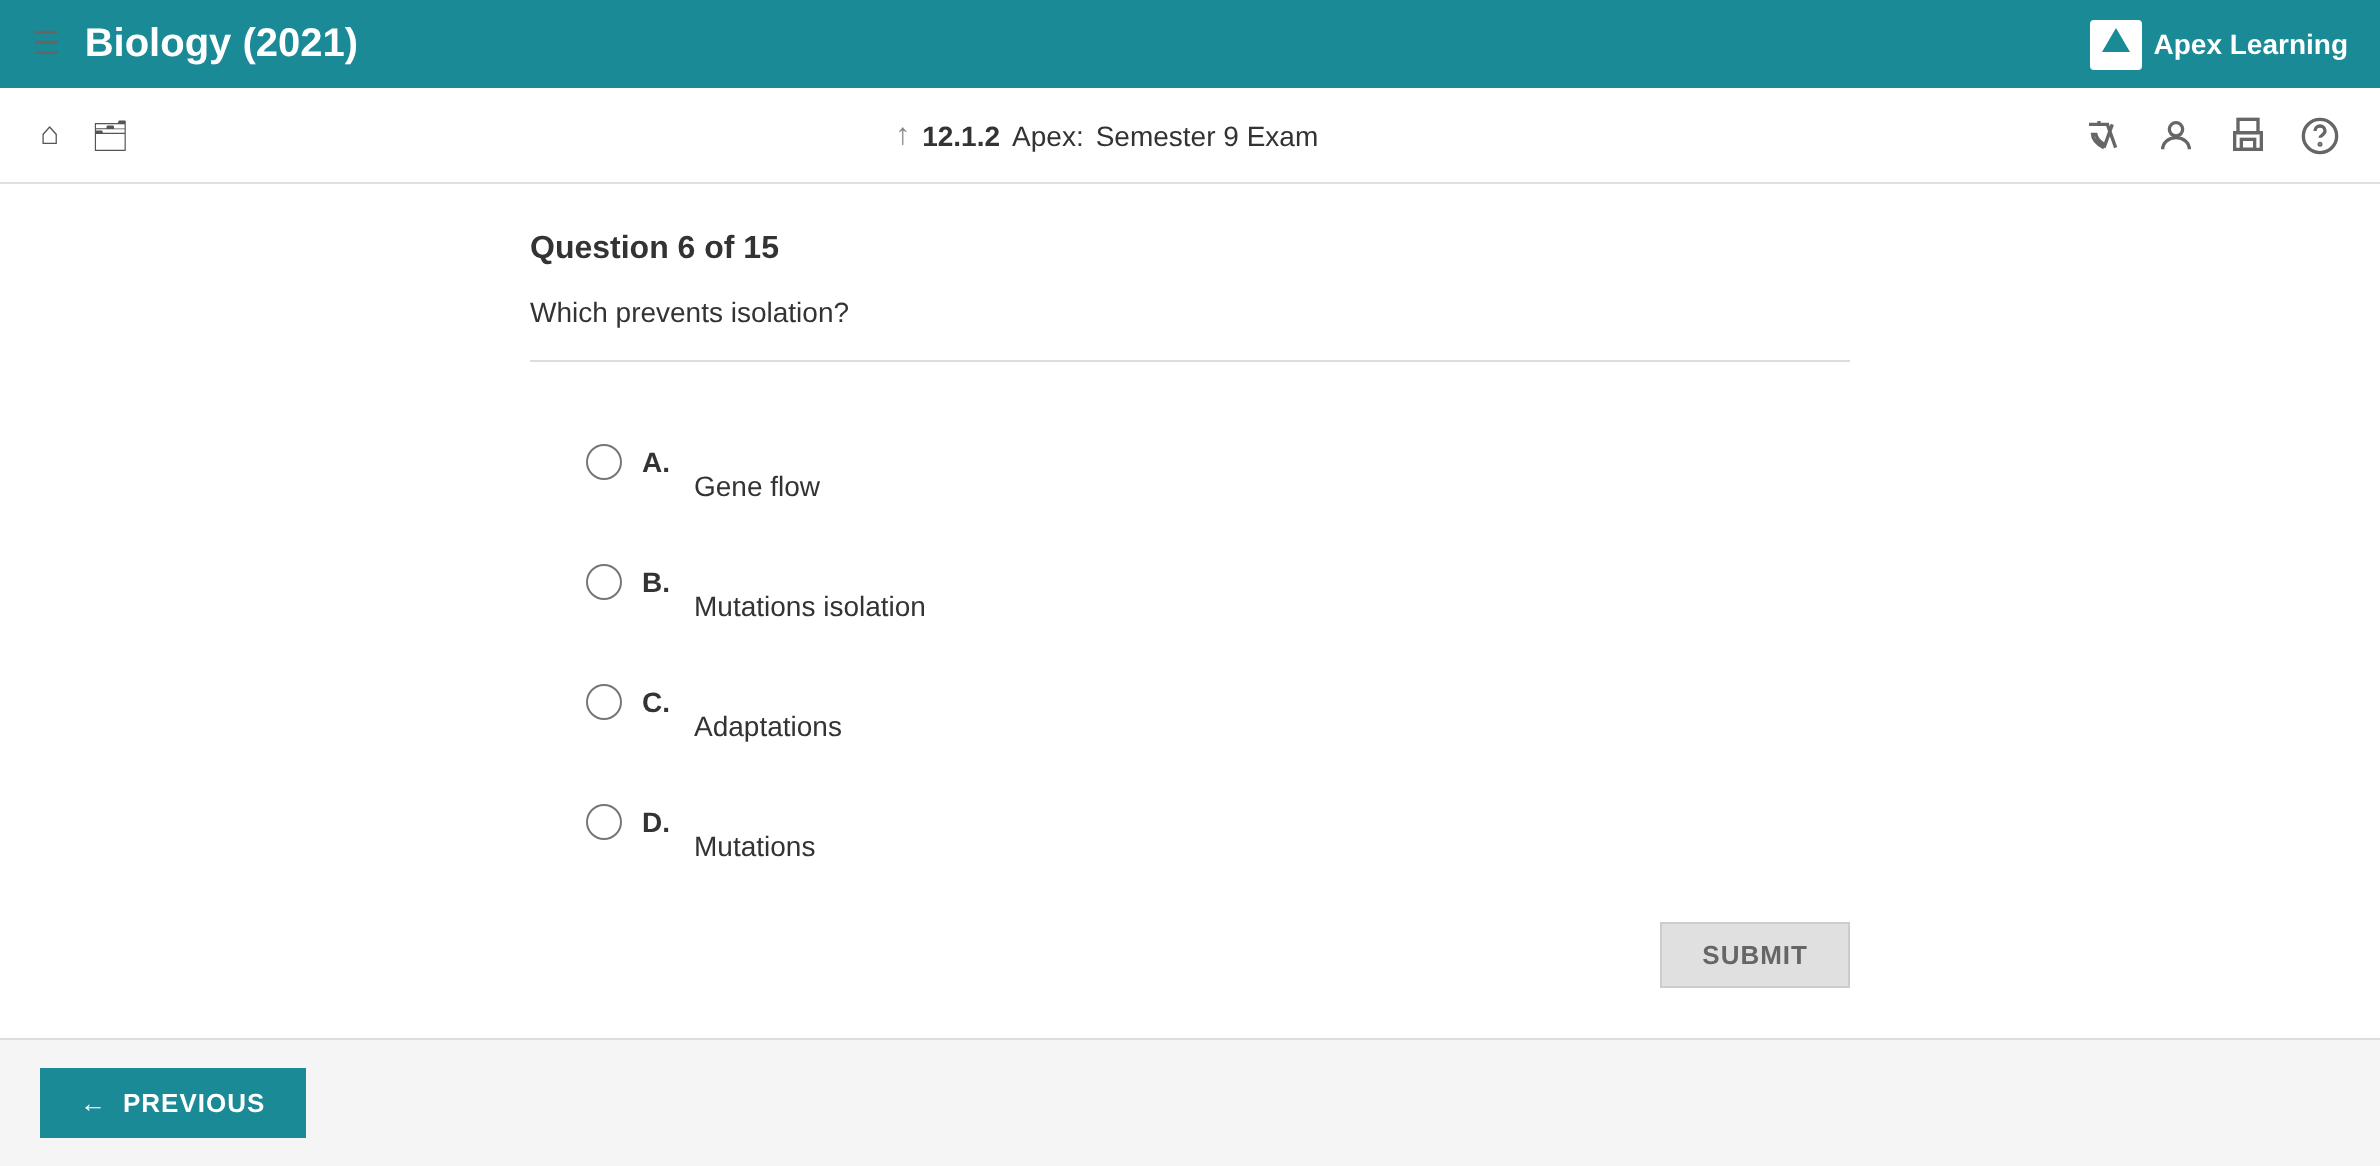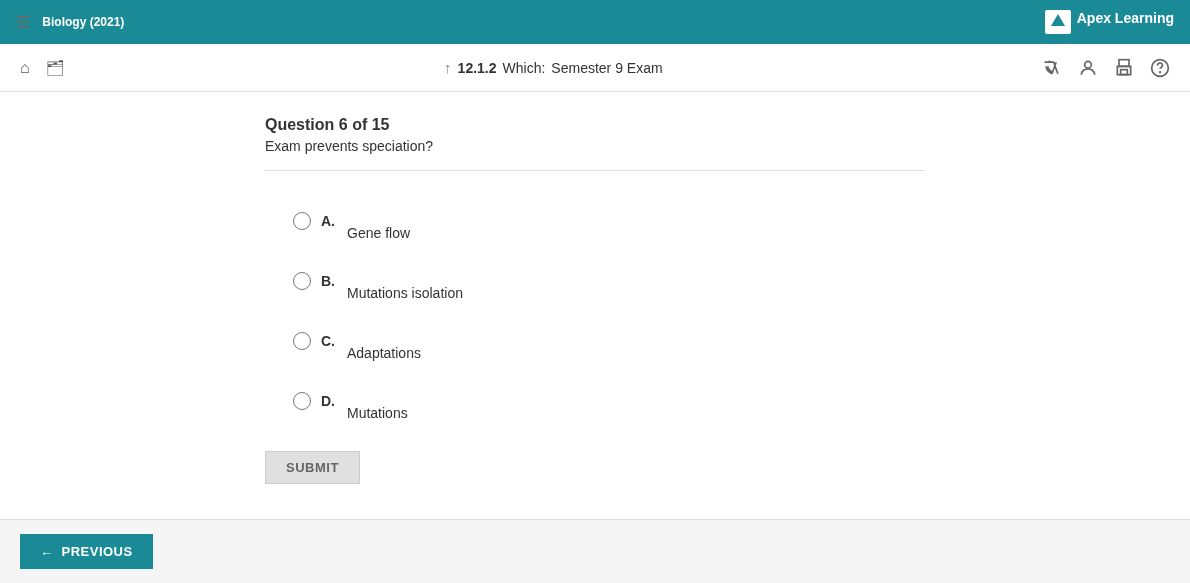--- a/index.html
+++ b/index.html
@@ -10,23 +10,23 @@
       background: #1a8a96;
       color: white;
       height: 44px;
       display: flex;
       align-items: center;
       justify-content: space-between;
       padding: 0 16px;
       flex-shrink: 0;
     }
     .top-bar-left { display: flex; align-items: center; gap: 12px; }
-    .top-bar-title { font-size: 12px; font-weight: bold; color: white; }
+    .top-bar-title { font-size: 20px; font-weight: bold; color: white; }
     .top-bar-right { display: flex; align-items: center; gap: 4px; }
-    .apex-logo { display: flex; align-items: flex-start; gap: 6px; }
+    .apex-logo { display: flex; align-items: center; gap: 6px; }
     .apex-logo-box {
       background: white;
       color: #1a8a96;
       font-weight: bold;
       font-size: 11px;
       padding: 2px 4px;
       border-radius: 2px;
     }
     .apex-logo-text { color: white; font-size: 14px; font-weight: 600; }
 
@@ -60,21 +60,21 @@
       max-width: 700px;
       margin: 0 auto;
       padding: 24px 20px 20px 20px;
       width: 100%;
     }
 
     .question-number {
       font-size: 16px;
       font-weight: bold;
       color: #333;
-      margin-bottom: 4px;
+      margin-bottom: 14px;
     }
 
     .question-text {
       font-size: 14px;
       color: #333;
       margin-bottom: 16px;
     }
 
     .divider {
       border: none;
@@ -99,21 +99,21 @@
       height: 18px;
       cursor: pointer;
       accent-color: #1a8a96;
     }
 
     .option-label { font-weight: bold; }
     .option-text { margin-left: 2px; margin-top: 24px; }
 
     .submit-area {
       display: flex;
-      justify-content: flex-start;
+      justify-content: flex-end;
       margin-top: 20px;
       padding-right: 0px;
     }
 
     .submit-btn {
       background: #e0e0e0;
       color: #666;
       border: 1px solid #ccc;
       padding: 8px 20px;
       font-size: 13px;
@@ -175,21 +175,21 @@
 </div>
 
 <div class="secondary-bar">
   <div class="secondary-bar-left">
     <span class="home-icon">⌂</span>
     <span class="briefcase-icon">🗂</span>
   </div>
   <div class="secondary-bar-center">
     <span class="upload-icon">↑</span>
     <span class="breadcrumb-label">12.1.2</span>
-    <span>Which:</span>
+    <span>Apex:</span>
     <span>Semester 9 Exam</span>
   </div>
   <div class="secondary-bar-right">
     <button class="icon-btn" title="Translate">
       <svg width="20" height="20" viewBox="0 0 24 24" fill="none" stroke="#666" stroke-width="2">
         <path d="M3 5h12M9 3v2M7 10c0 2.5 2 5 5 7M5 10c0 4 3 7 7 9M14 5l5 14M17 5l-5 14"></path>
       </svg>
     </button>
     <button class="icon-btn" title="User">
       <svg width="20" height="20" viewBox="0 0 24 24" fill="none" stroke="#666" stroke-width="2">
@@ -210,21 +210,21 @@
           <path d="M9 9a3 3 0 1 1 6 0c0 2-3 3-3 4"></path>
           <circle cx="12" cy="17" r="0.5" fill="#666"></circle>
       </svg>
     </button>
   </div>
 </div>
 
 <div class="main-content">
   <div class="question-container">
     <div class="question-number">Question 6 of 15</div>
-    <div class="question-text">Exam prevents speciation?</div>
+    <div class="question-text">Which prevents isolation?</div>
     <hr class="divider">
 
     <div class="answer-options">
 
       <label class="answer-option">
         <input type="radio" name="answer" value="A" style="">
         <span class="option-label">A.</span>
         <span class="option-text">Gene flow</span>
       </label>
 

